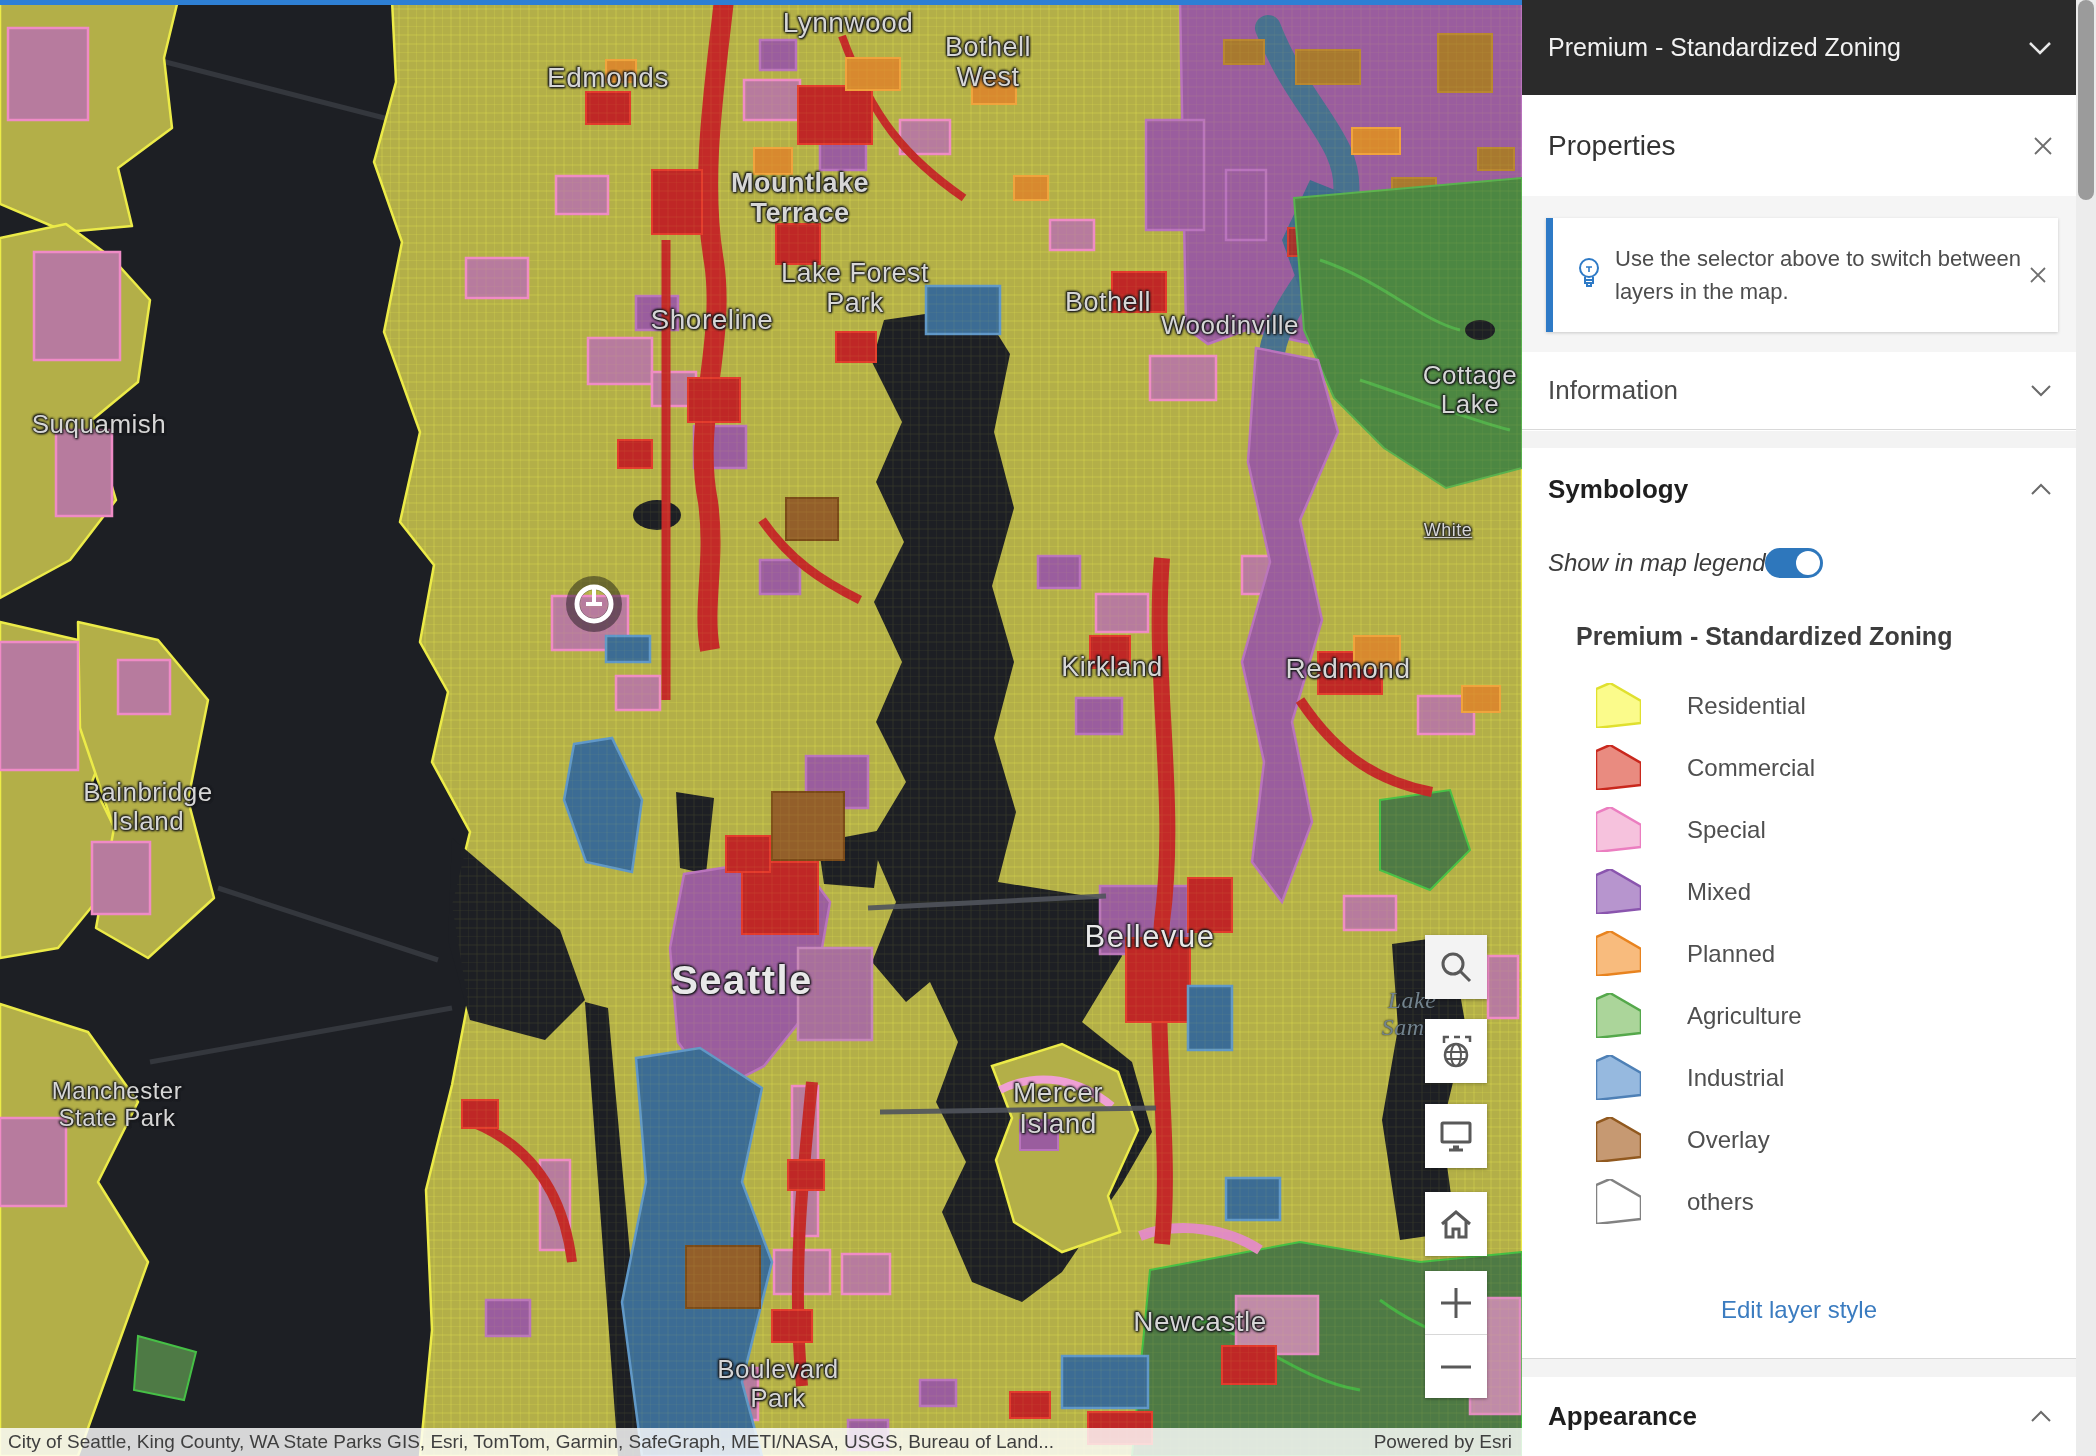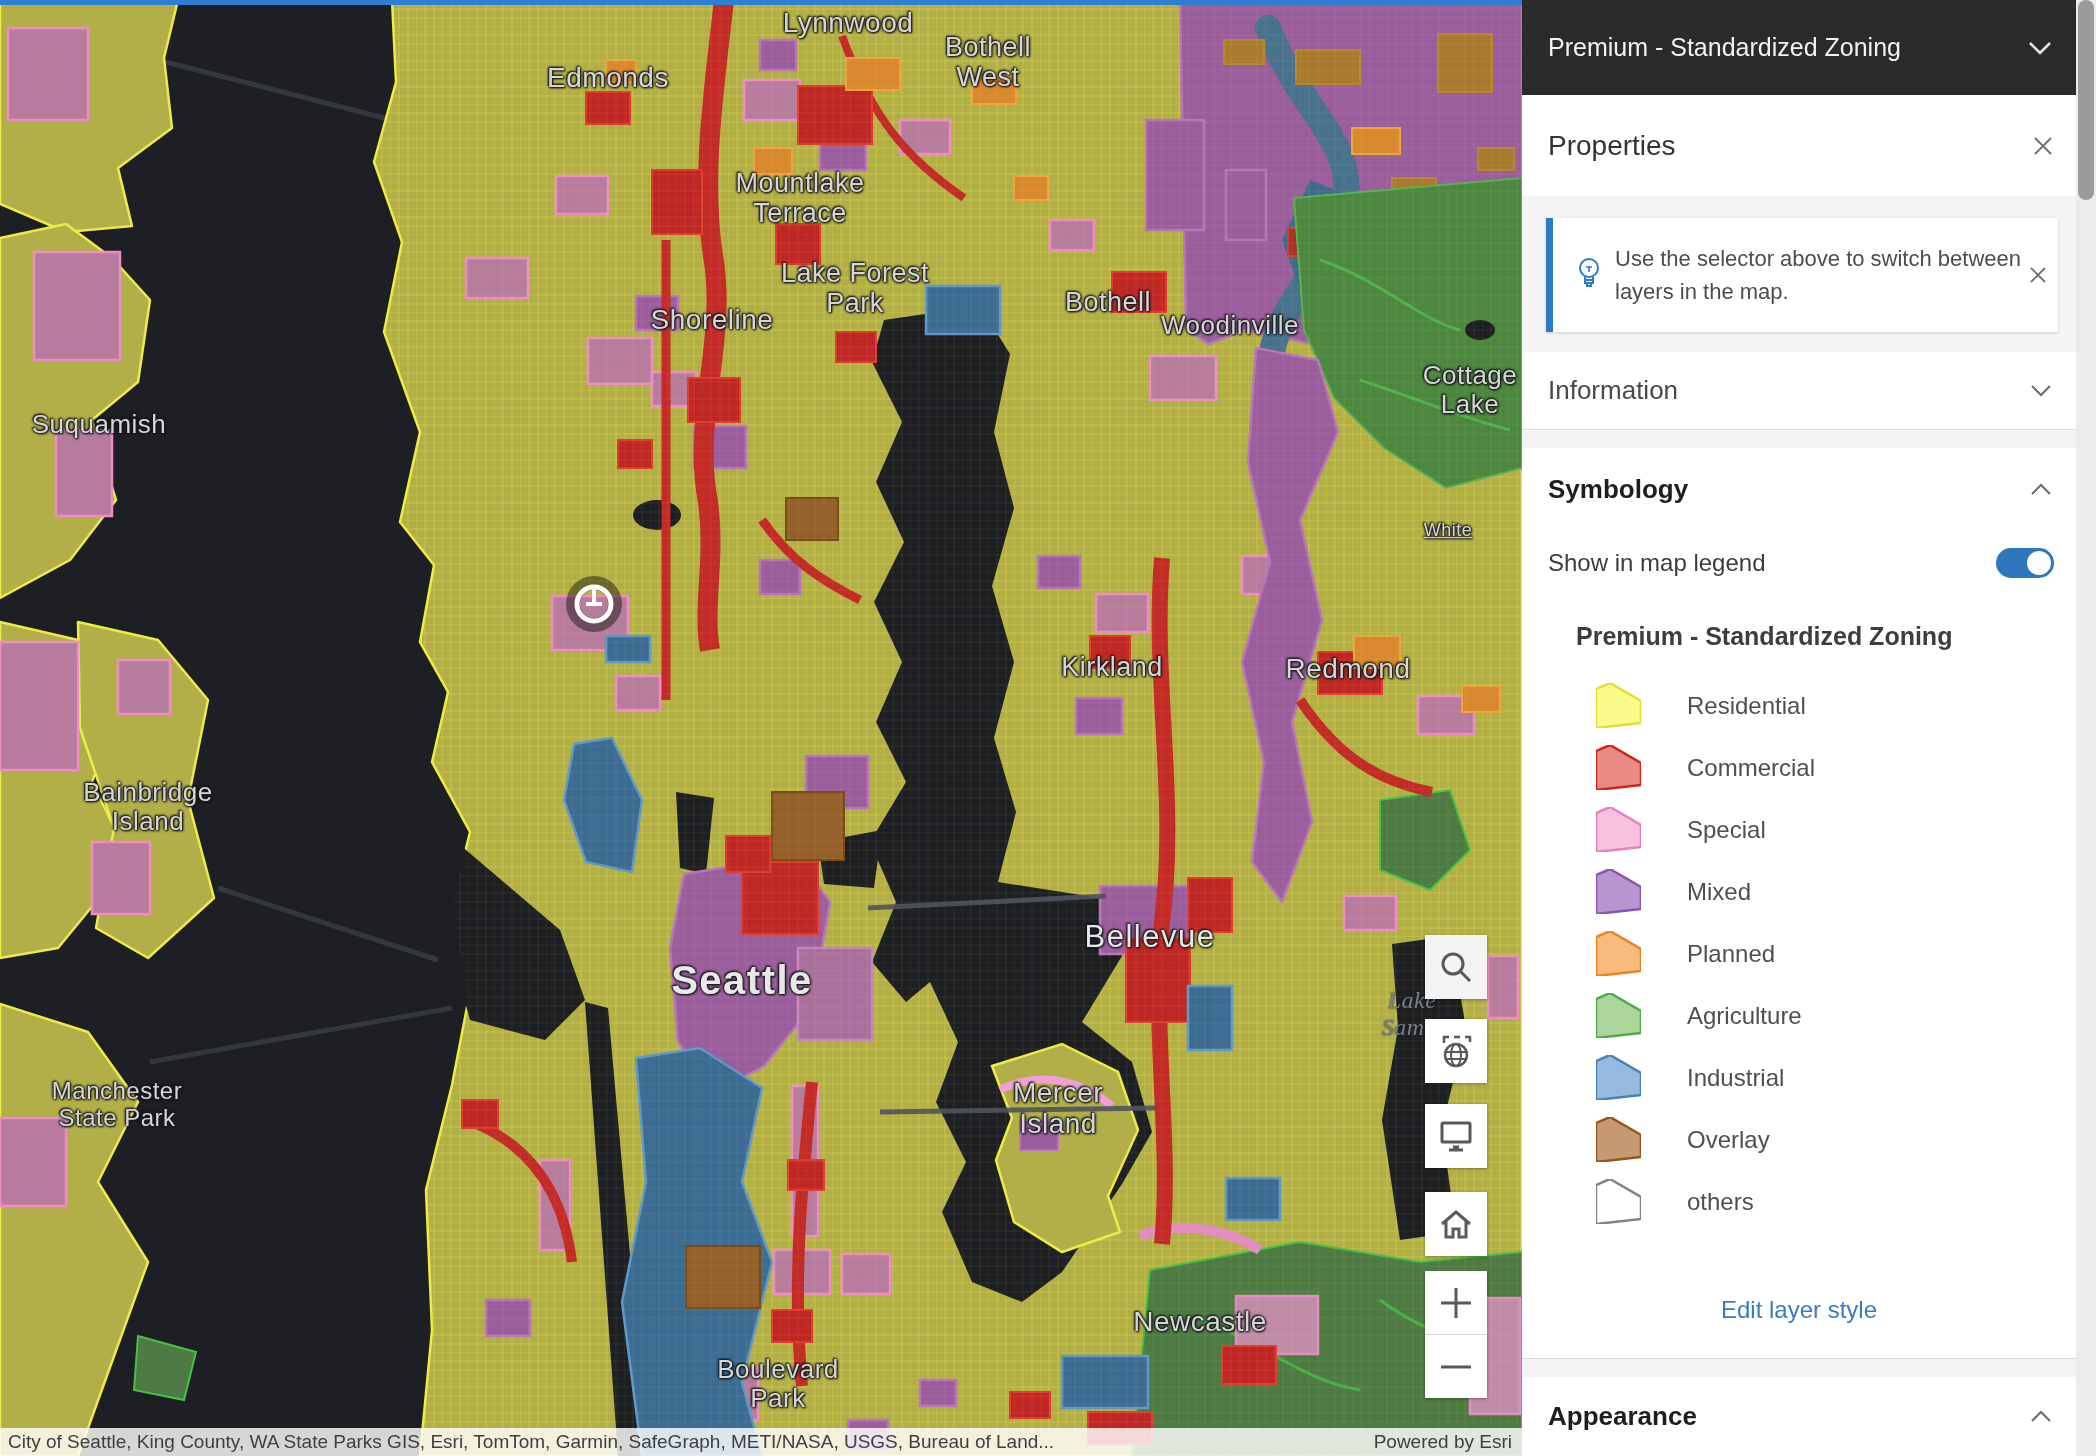--- a/index.html
+++ b/index.html
@@ -45,21 +45,21 @@
     border-left:7px solid #2e7ac6;box-shadow:0 1px 3px rgba(0,0,0,.18);display:flex;align-items:center;
     box-sizing:border-box;padding:0 10px 0 22px;}
   .callout .bulb{flex:0 0 40px;}
   .callout .callout-text{flex:1;font-size:22px;line-height:33px;color:#4d4d4d;padding-right:6px;}
   .section-row{position:absolute;left:0;width:554px;display:flex;align-items:center;justify-content:space-between;
     padding:0 24px 0 26px;box-sizing:border-box;background:#fff;cursor:pointer;}
   .row-info{top:352px;height:78px;border-bottom:1px solid #d9d9d9;font-size:26px;color:#4a4a4a;}
   .gap1{position:absolute;left:0;top:431px;width:554px;height:17px;background:#f3f3f3;border-bottom:1px solid #e2e2e2;}
   .row-symb{top:448px;height:82px;font-size:26px;color:#1e1e1e;font-weight:700;}
   .legend-toggle-row{position:absolute;left:26px;top:548px;width:506px;display:flex;align-items:center;
-    justify-content:space-between;}
+    font-style:italic;}
   .legend-toggle-row .lbl{font-size:24px;color:#3c3c3c;}
   .toggle{width:58px;height:30px;border-radius:15px;background:#2e77bc;position:relative;cursor:pointer;}
   .toggle .knob{position:absolute;right:3px;top:3px;width:24px;height:24px;border-radius:50%;background:#fff;}
   .legend-title{position:absolute;left:54px;top:622px;font-size:25px;font-weight:700;color:#3d3d3d;}
   .legend-list{position:absolute;left:74px;top:683px;width:460px;}
   .legend-item{display:flex;align-items:center;height:45px;margin-bottom:17px;}
   .legend-item .swatch{width:45px;height:45px;flex:0 0 45px;}
   .legend-item .li-label{font-size:24px;color:#4f4f4f;margin-left:46px;}
   .edit-link{position:absolute;left:0;top:1296px;width:554px;text-align:center;font-size:24px;color:#3b7cc0;cursor:pointer;}
   .divider2{position:absolute;left:0;top:1358px;width:554px;height:1px;background:#d9d9d9;}
@@ -275,21 +275,21 @@
         <circle cx="594" cy="604" r="21" fill="none" stroke="rgba(15,15,15,.45)" stroke-width="14"></circle>
         <circle cx="594" cy="604" r="17" fill="none" stroke="#ffffff" stroke-width="5"></circle>
         <path d="M594,588 L594,604 M586,604 L602,604" stroke="#fff" stroke-width="4" fill="none"></path>
       </g>
     </svg>
 
     <div class="map-label city" style="left: 848px; top: 23px; font-size: 28px;">Lynnwood</div>
       <div class="map-label city" style="left: 608px; top: 78px; font-size: 28px;">Edmonds</div>
       <div class="map-label city" style="left: 988px; top: 62px; font-size: 27px;">Bothell
 West</div>
-      <div class="map-label city" style="left: 800px; top: 198px; font-size: 27px;">Mountlake
+      <div class="map-label city" style="left: 800px; top: 198px; font-size: 27px; font-weight: bold;">Mountlake
 Terrace</div>
       <div class="map-label city" style="left: 855px; top: 288px; font-size: 27px;">Lake Forest
 Park</div>
       <div class="map-label city" style="left: 712px; top: 320px; font-size: 28px;">Shoreline</div>
       <div class="map-label city" style="left: 1108px; top: 302px; font-size: 27px;">Bothell</div>
       <div class="map-label city" style="left: 1230px; top: 326px; font-size: 26px;">Woodinville</div>
       <div class="map-label city" style="left: 1470px; top: 390px; font-size: 26px;">Cottage
 Lake</div>
       <div class="map-label city" style="left: 95px; top: 425px; font-size: 26px; padding-left: 8px;">Suquamish</div>
       <div class="map-label city" style="left: 1448px; top: 530px; font-size: 18px; text-decoration: underline;">White</div>

